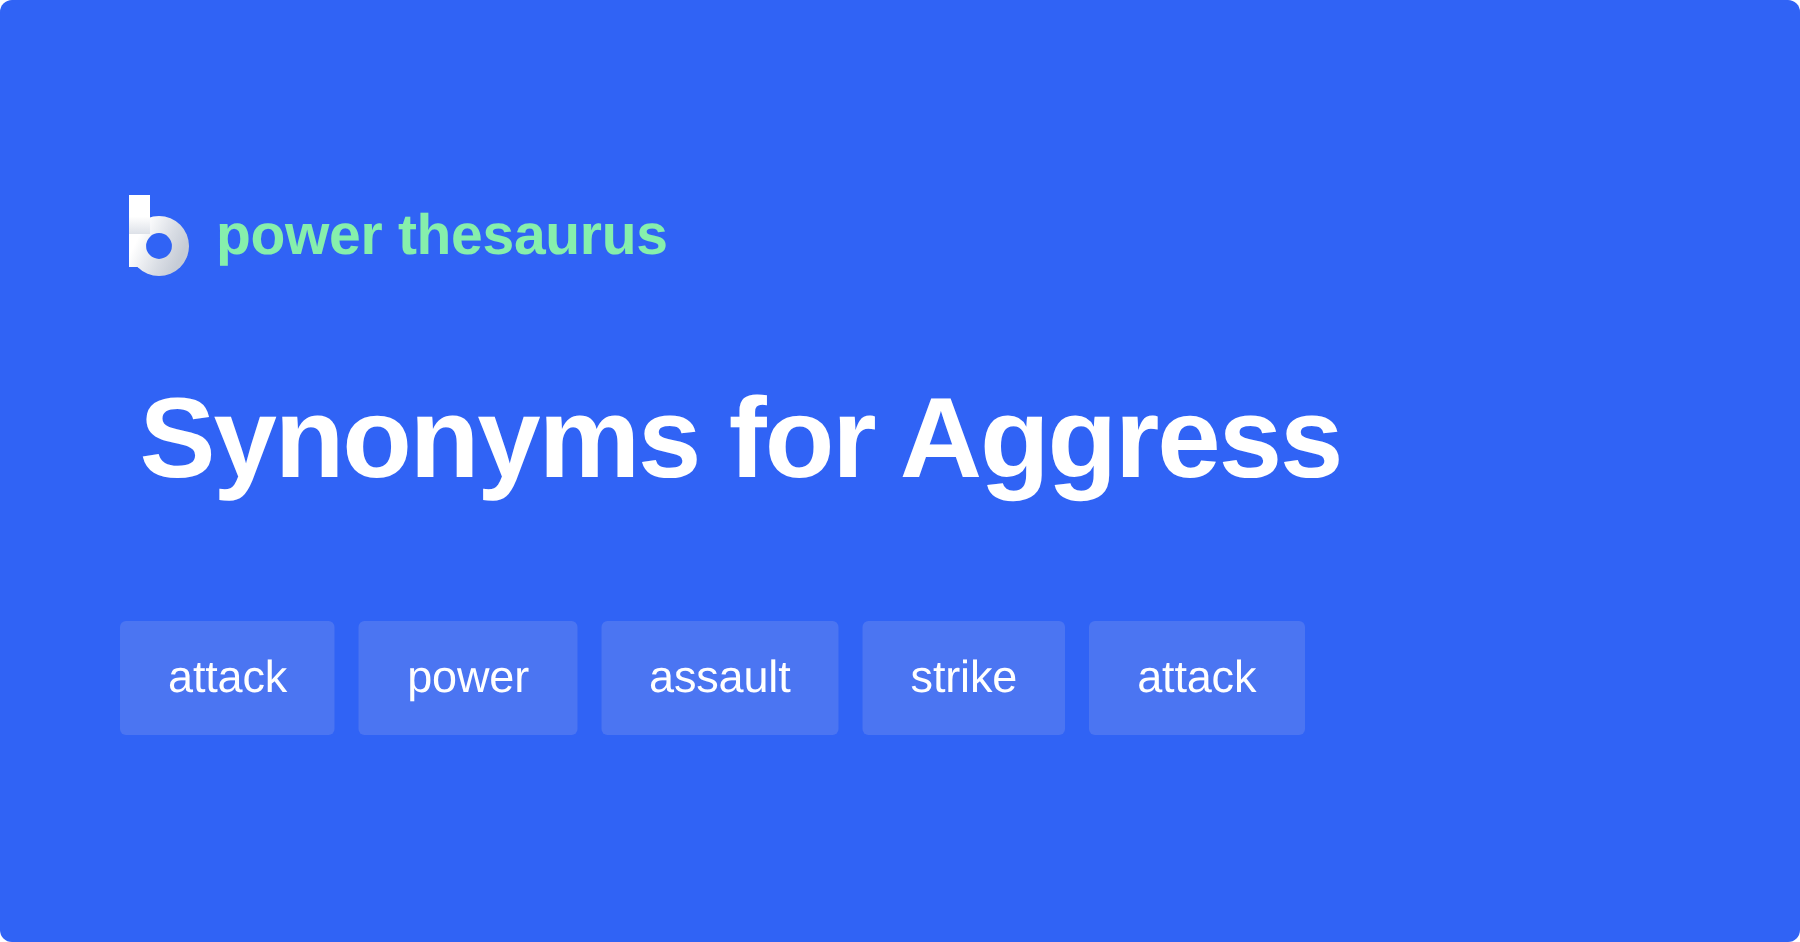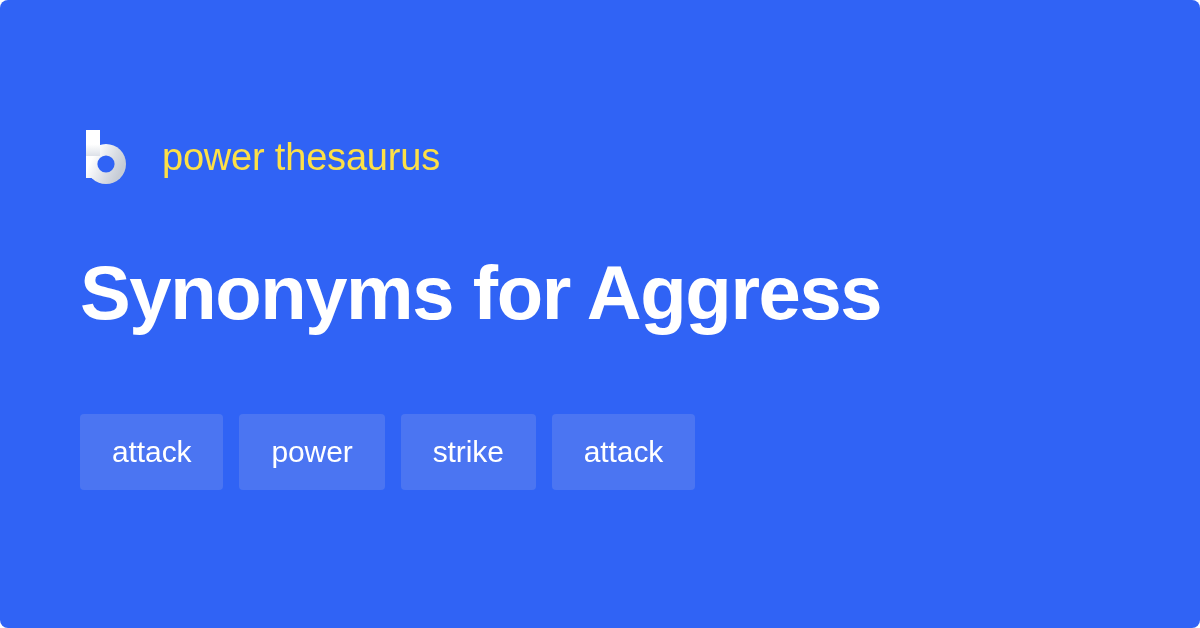--- a/index.html
+++ b/index.html
@@ -37,33 +37,33 @@
   }
 
   .brand-logo {
     width: 46px;
     height: 54px;
     display: block;
     flex: 0 0 auto;
   }
 
   .brand-name {
-    margin-left: 36px;
-    color: #fde047;
+    margin-left: 18px;
+    color: #86efac;
     font-size: 38px;
-    font-weight: 400;
+    font-weight: 700;
     letter-spacing: -0.2px;
     line-height: 1;
     white-space: nowrap;
   }
 
   
   .headline {
     position: absolute;
-    left: 80px;
+    left: 93px;
     top: 249px;
     margin: 0;
     color: #ffffff;
     font-size: 76px;
     font-weight: 700;
     letter-spacing: -1.4px;
     line-height: 88px;
     white-space: nowrap;
   }
 
@@ -133,17 +133,18 @@
     </svg>
 
     <span class="brand-name">power thesaurus</span>
   </div>
 
   <h1 class="headline">Synonyms for Aggress</h1>
 
   <div class="chip-row">
     <span class="chip">attack</span>
     <span class="chip">power</span>
+    <span class="chip">assault</span>
     <span class="chip">strike</span>
     <span class="chip">attack</span>
   </div>
 
 </div>
 
 </body></html>

